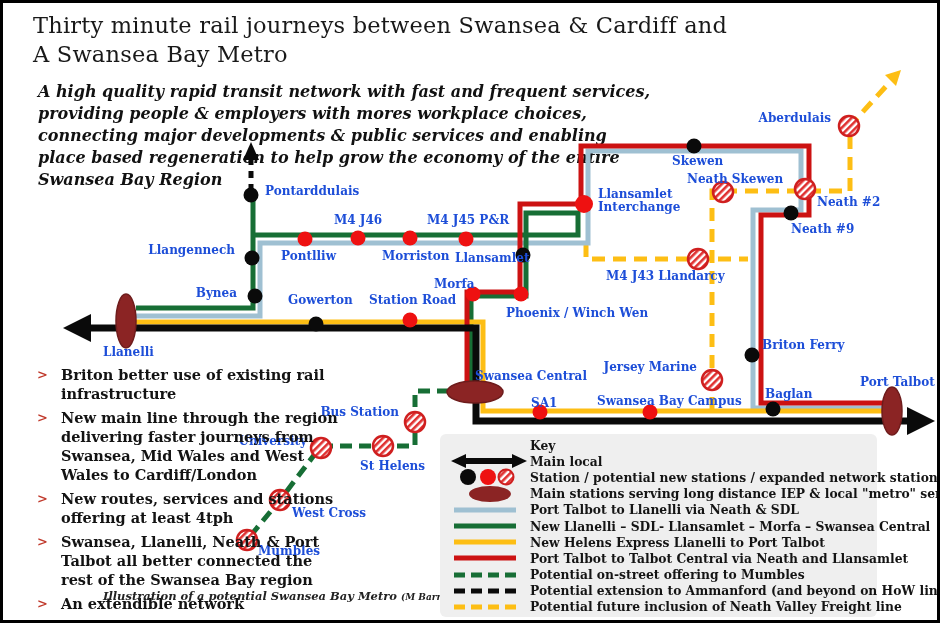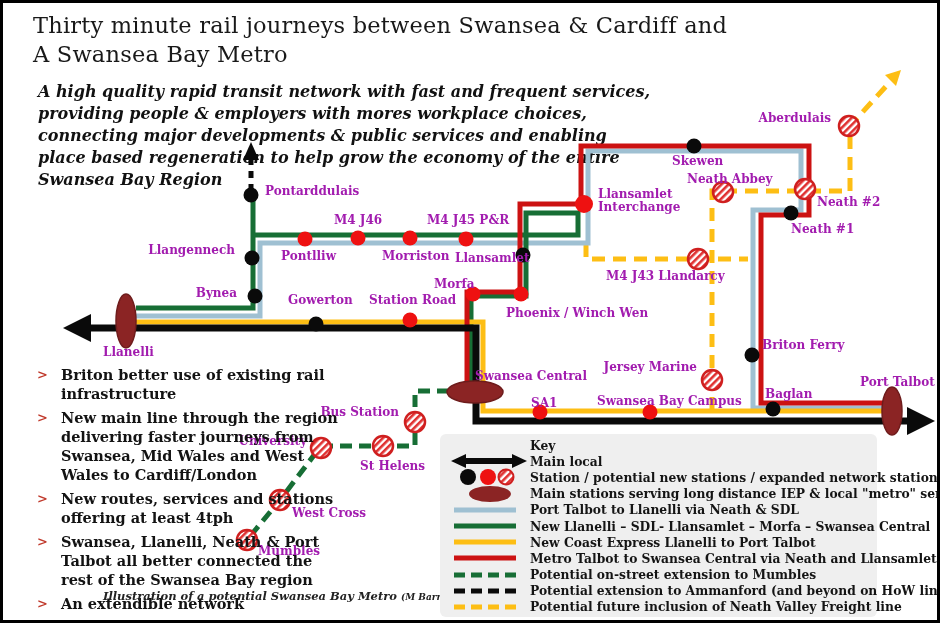--- a/index.html
+++ b/index.html
@@ -2,21 +2,21 @@
 <html><head>
 <meta charset="utf-8">
 <style>
   html,body{margin:0;padding:0;background:#888;}
   .slide{position:relative;width:940px;height:623px;background:#fff;border:3px solid #000;
          box-sizing:border-box;overflow:hidden;font-family:"DejaVu Serif",serif;color:#151515;}
   .abs{position:absolute;}
   .title{left:30px;top:8px;font-size:22.5px;line-height:29px;color:#191919;letter-spacing:.2px;}
   .subtitle{left:35px;top:78px;width:618px;font-size:16px;line-height:22px;font-weight:bold;font-style:italic;color:#111;}
   svg.map{position:absolute;left:0;top:0;}
-  .st{position:absolute;font-size:12px;font-weight:bold;white-space:nowrap;color:#a21caf;}
+  .st{position:absolute;font-size:12px;font-weight:bold;white-space:nowrap;color:#1d4ed8;}
   .st.wrap{white-space:normal;line-height:1.12;}
   .bullets{left:34px;top:362px;width:310px;}
   .bullet{display:flex;margin-bottom:5px;font-size:14.5px;line-height:19px;font-weight:bold;color:#131313;}
   .bullet .mark{color:#c0392b;width:24px;flex:0 0 24px;font-size:13px;}
   .caption{left:100px;top:586px;font-size:11.5px;font-style:italic;font-weight:bold;color:#222;}
   .caption .credit{font-size:9px;}
   .keypanel{left:437px;top:431px;width:437px;height:183px;background:#efefef;border-radius:6px;
             padding:3px 6px 2px 10px;box-sizing:border-box;}
   .krow{display:flex;align-items:center;height:16.2px;}
   .ksym{width:80px;flex:0 0 80px;display:flex;align-items:center;}
@@ -121,23 +121,23 @@
   <div class="st" style="left:331px;top:210px">M4 J46</div>
   <div class="st" style="left:379px;top:246px">Morriston</div>
   <div class="st" style="left:424px;top:210px">M4 J45 P&amp;R</div>
   <div class="st" style="left:452px;top:248px">Llansamlet</div>
   <div class="st" style="left:285px;top:290px">Gowerton</div>
   <div class="st" style="left:366px;top:290px">Station Road</div>
   <div class="st" style="left:431px;top:274px">Morfa</div>
   <div class="st" style="left:503px;top:303px">Phoenix / Winch Wen</div>
   <div class="st wrap" style="left:595px;top:185px;width:100px">Llansamlet Interchange</div>
   <div class="st" style="left:669px;top:151px">Skewen</div>
-  <div class="st" style="left:684px;top:169px">Neath Abbey</div>
+  <div class="st" style="left:684px;top:169px">Neath Skewen</div>
   <div class="st" style="left:814px;top:192px">Neath #2</div>
-  <div class="st" style="left:788px;top:219px">Neath #1</div>
+  <div class="st" style="left:788px;top:219px">Neath #9</div>
   <div class="st" style="right:106px;top:108px">Aberdulais</div>
   <div class="st" style="left:603px;top:266px">M4 J43 Llandarcy</div>
   <div class="st" style="right:240px;top:357px">Jersey Marine</div>
   <div class="st" style="left:759px;top:335px">Briton Ferry</div>
   <div class="st" style="left:762px;top:384px">Baglan</div>
   <div class="st" style="left:857px;top:372px">Port Talbot</div>
   <div class="st" style="left:472px;top:366px">Swansea Central</div>
   <div class="st" style="left:528px;top:393px">SA1</div>
   <div class="st" style="left:594px;top:391px">Swansea Bay Campus</div>
   <div class="st" style="right:538px;top:402px">Bus Station</div>
@@ -228,37 +228,37 @@
           </svg>
       </span>
       <span class="klab">New Llanelli – SDL- Llansamlet – Morfa – Swansea Central</span>
     </div>
     <div class="krow">
       <span class="ksym">
         <svg width="78" height="18">
             <line x1="4" y1="9" x2="66" y2="9" stroke="#fdbe14" stroke-width="5"></line>
           </svg>
       </span>
-      <span class="klab">New Coast Express Llanelli to Port Talbot</span>
+      <span class="klab">New Helens Express Llanelli to Port Talbot</span>
     </div>
     <div class="krow">
       <span class="ksym">
         <svg width="78" height="18">
             <line x1="4" y1="9" x2="66" y2="9" stroke="#cc1212" stroke-width="5"></line>
           </svg>
       </span>
-      <span class="klab">Metro Talbot to Swansea Central via Neath and Llansamlet</span>
+      <span class="klab">Port Talbot to Talbot Central via Neath and Llansamlet</span>
     </div>
     <div class="krow">
       <span class="ksym">
         <svg width="78" height="18">
             <line x1="4" y1="9" x2="66" y2="9" stroke="#176e35" stroke-width="5" stroke-dasharray="11 6"></line>
           </svg>
       </span>
-      <span class="klab">Potential on-street extension to Mumbles</span>
+      <span class="klab">Potential on-street offering to Mumbles</span>
     </div>
     <div class="krow">
       <span class="ksym">
         <svg width="78" height="18">
             <line x1="4" y1="9" x2="66" y2="9" stroke="#0a0a0a" stroke-width="5" stroke-dasharray="11 6"></line>
           </svg>
       </span>
       <span class="klab">Potential extension to Ammanford (and beyond on HoW line)</span>
     </div>
     <div class="krow">

